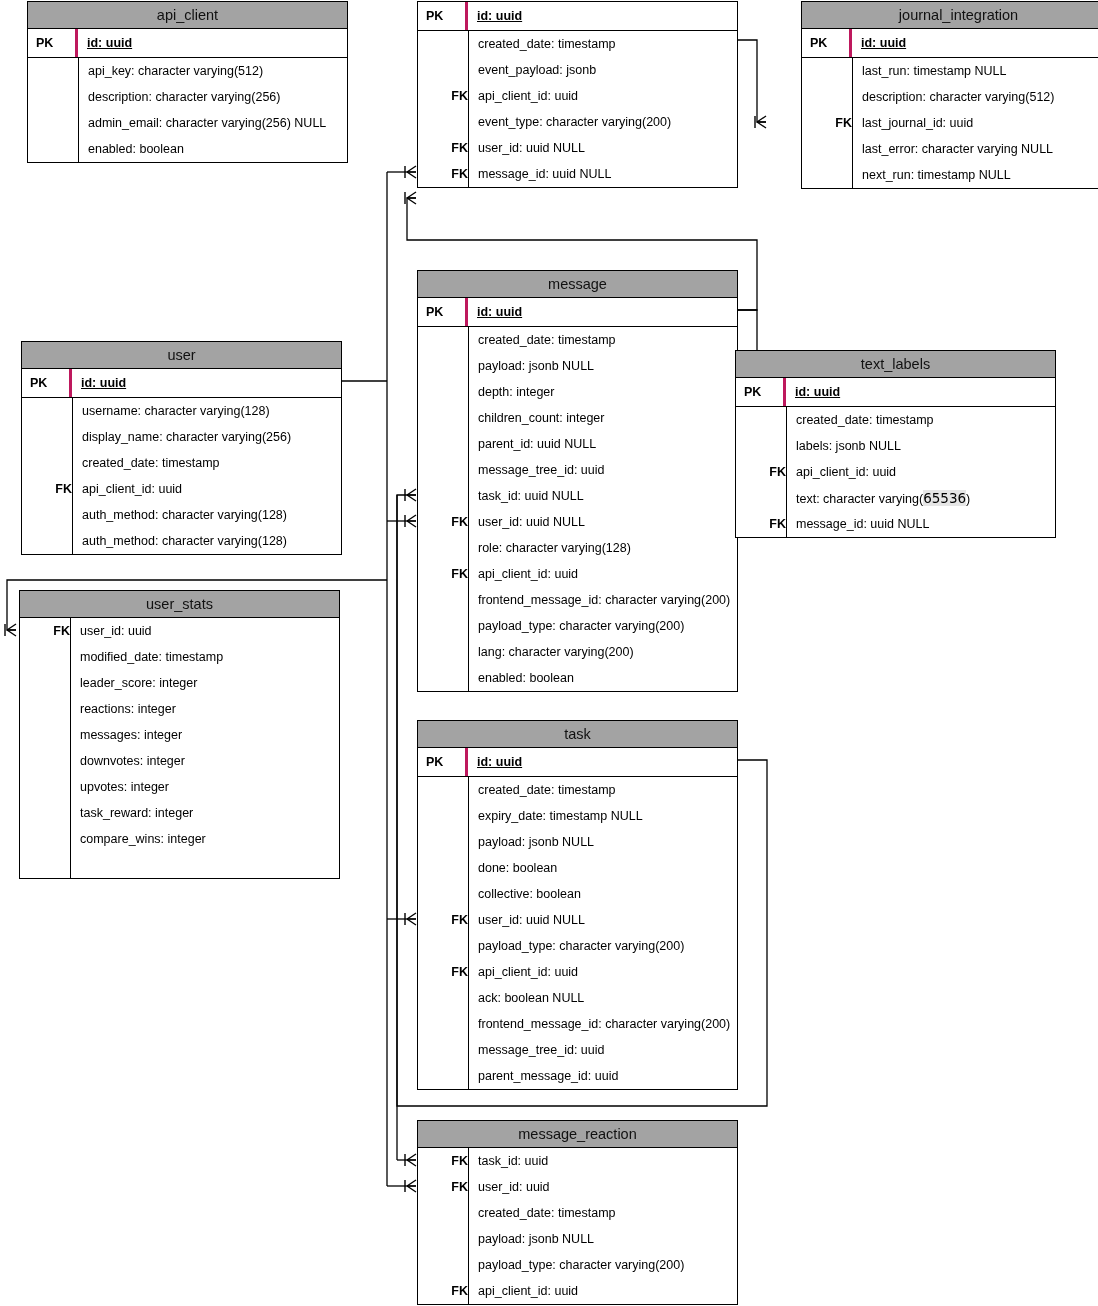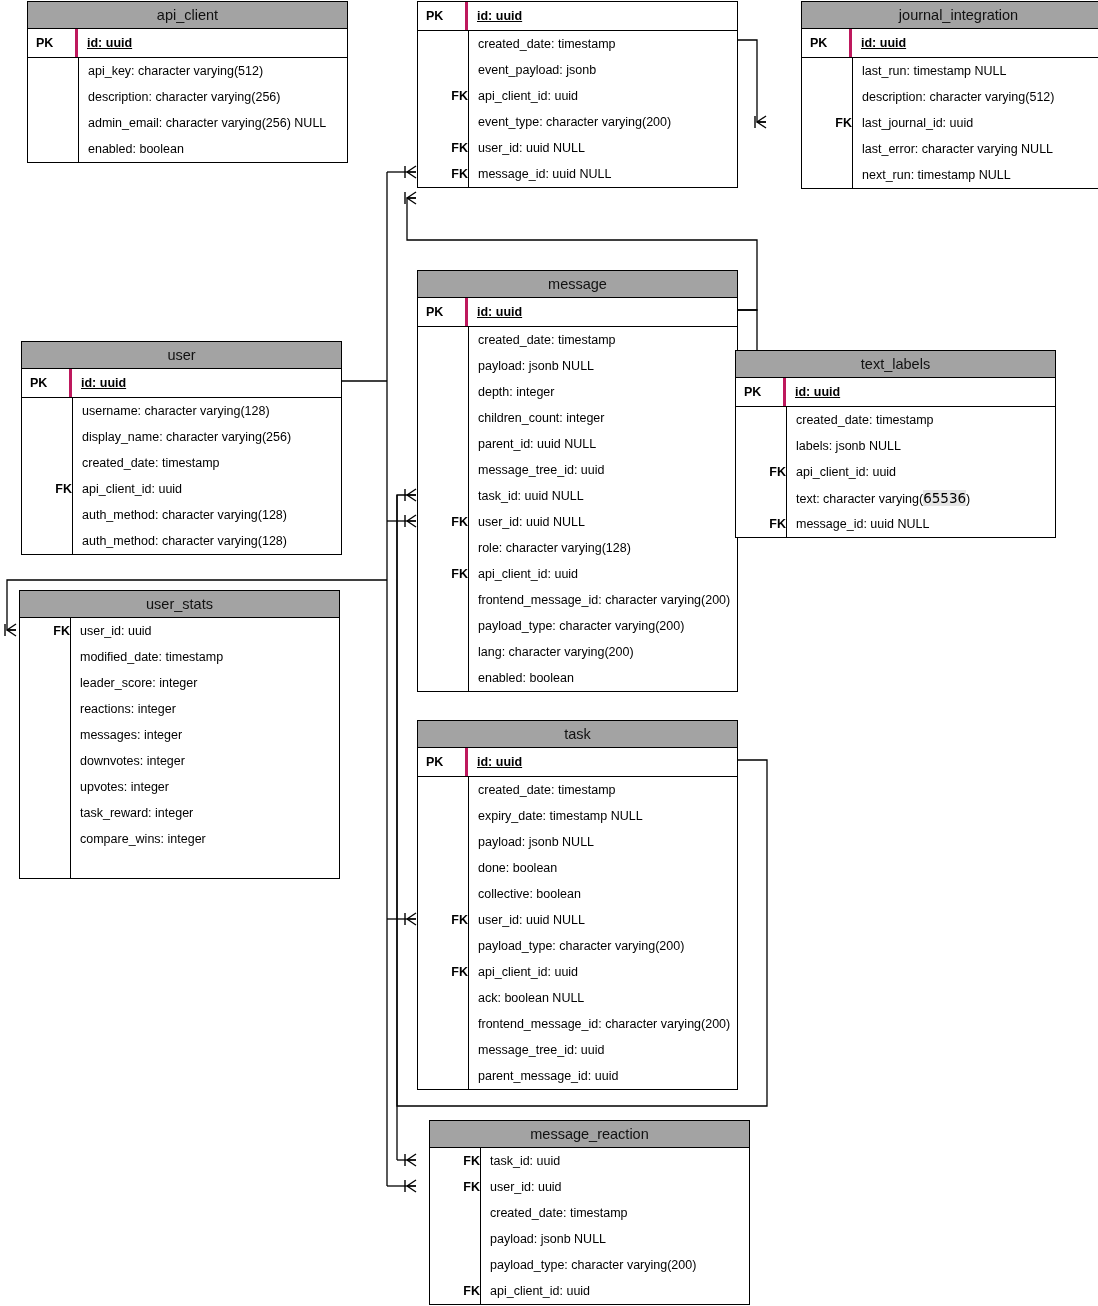--- a/index.html
+++ b/index.html
@@ -582,21 +582,21 @@
             <div class="frow">
               <div class="fcell">message_tree_id: uuid</div>
             </div>
             <div class="frow">
               <div class="fcell">parent_message_id: uuid</div>
             </div>
           </div>
         </div>
       </div>
     </div>
-    <div class="entity" style="left: 417px; top: 1120px; width: 321px; margin-left: 12px;">
+    <div class="entity" style="left: 417px; top: 1120px; width: 321px;">
       <div class="ent-title">message_reaction</div>
       <div class="split">
         <div class="keycol">
           <div class="rowlist">
             <div class="frow">
               <div class="kcell">FK</div>
             </div>
             <div class="frow">
               <div class="kcell">FK</div>
             </div>

